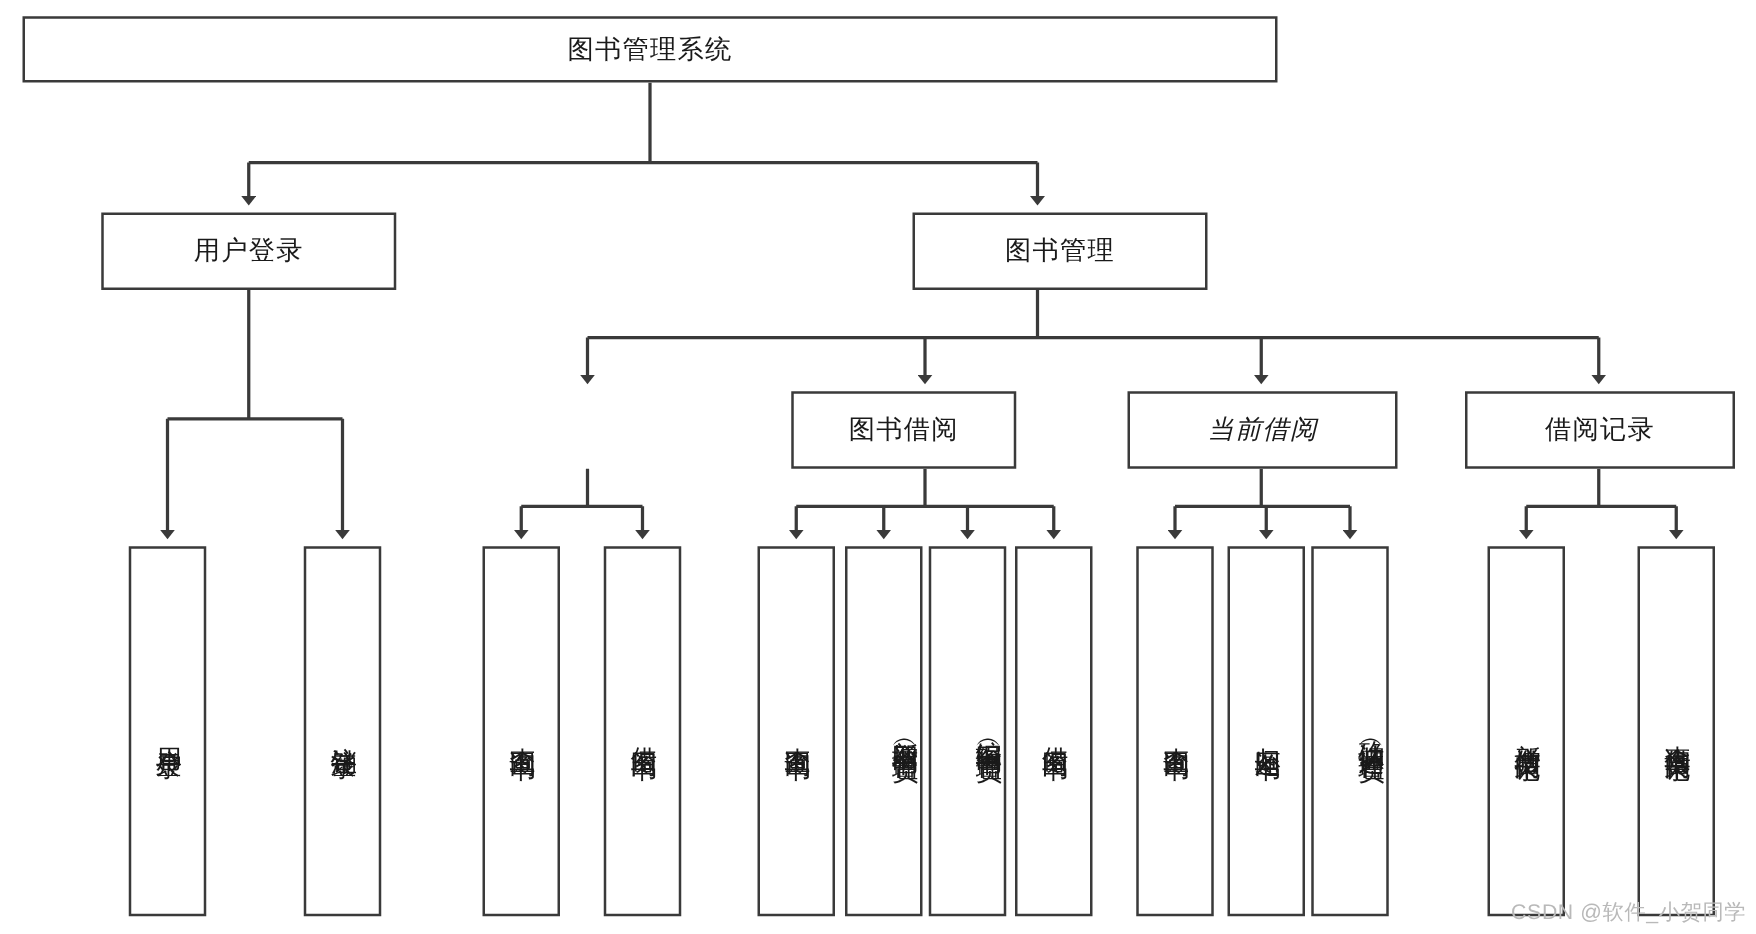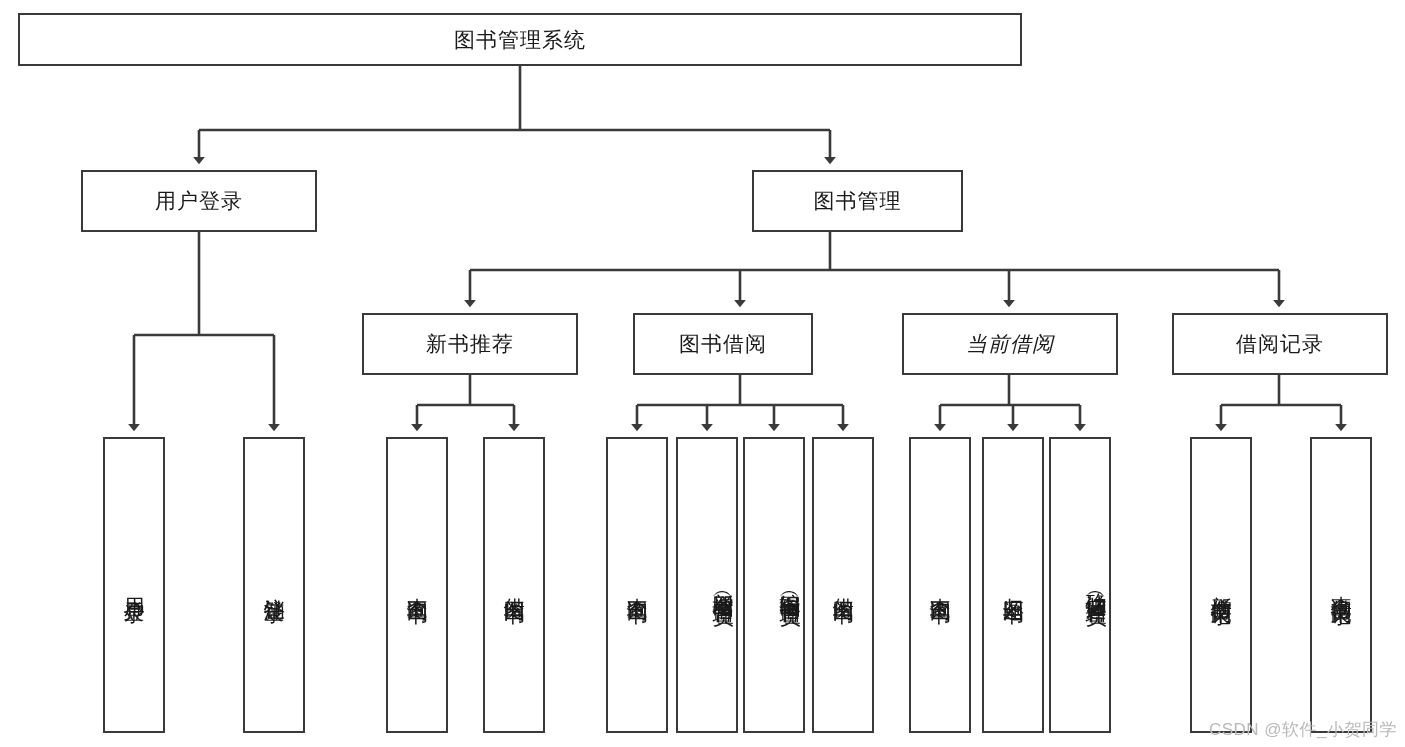--- a/index.html
+++ b/index.html
@@ -116,34 +116,31 @@
       <path d="M1013,405 L1013,427" marker-end="url(#arrow)"></path>
       <path d="M1080,405 L1080,427" marker-end="url(#arrow)"></path>
 
       <path d="M1279,375 L1279,405"></path>
       <path d="M1221,405 L1341,405"></path>
       <path d="M1221,405 L1221,427" marker-end="url(#arrow)"></path>
       <path d="M1341,405 L1341,427" marker-end="url(#arrow)"></path>
     </g>
   </svg>
 
-  <div class="node horiz" style="left:18px; top:13px; width:1004px; height:53px;">
+  <div class="node horiz" style="left:18px; top:13px; width:1004px; height:53px;font-family:Liberation Serif, serif;">
     <span>图书管理系统</span>
   </div>
 
   <div class="node horiz" style="left:81px; top:170px; width:236px; height:62px;">
     <span>用户登录</span>
   </div>
-  <div class="node horiz" style="left:752px; top:170px; width:211px; height:62px;">
+  <div class="node horiz" style="left:730px; top:170px; width:236px; height:62px;">
     <span>图书管理</span>
   </div>
 
-  <div class="node horiz" style="left:362px; top:313px; width:216px; height:62px;">
-    <span>新书推荐</span>
-  </div>
   <div class="node horiz" style="left:633px; top:313px; width:180px; height:62px;">
     <span>图书借阅</span>
   </div>
   <div class="node horiz" style="left:902px; top:313px; width:216px; height:62px;font-style:italic;">
     <span>当前借阅</span>
   </div>
   <div class="node horiz" style="left:1172px; top:313px; width:216px; height:62px;">
     <span>借阅记录</span>
   </div>
 

